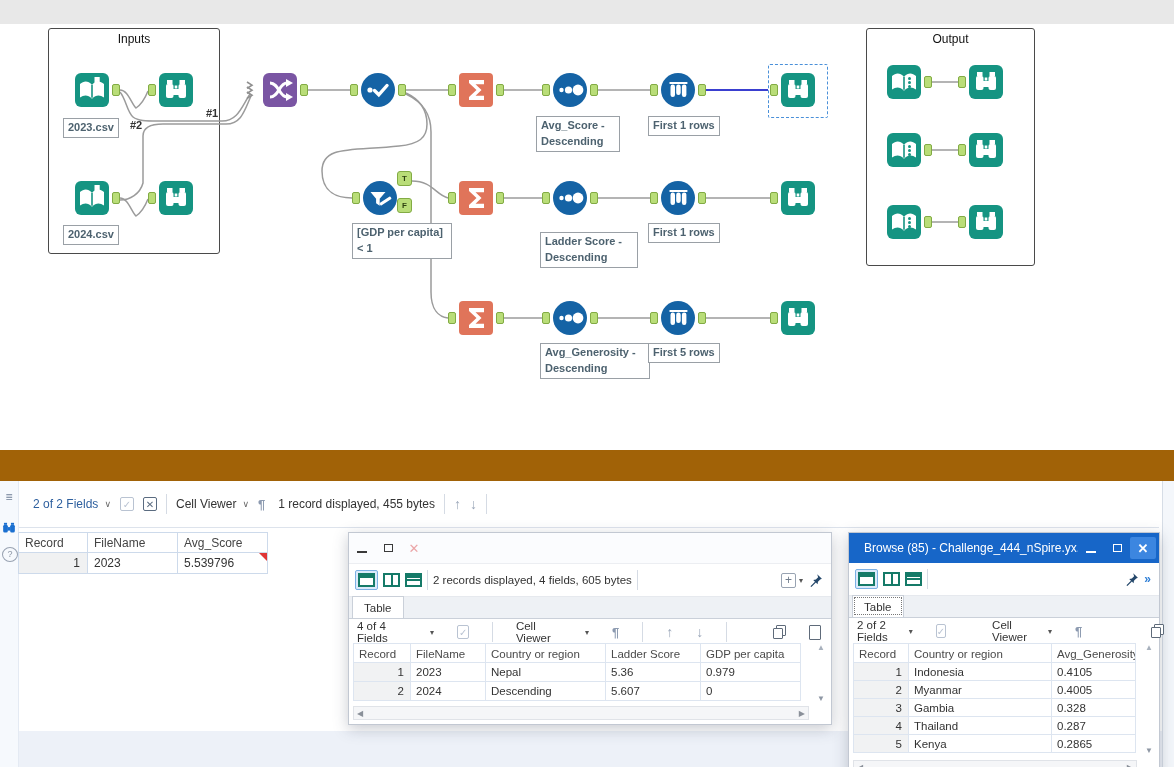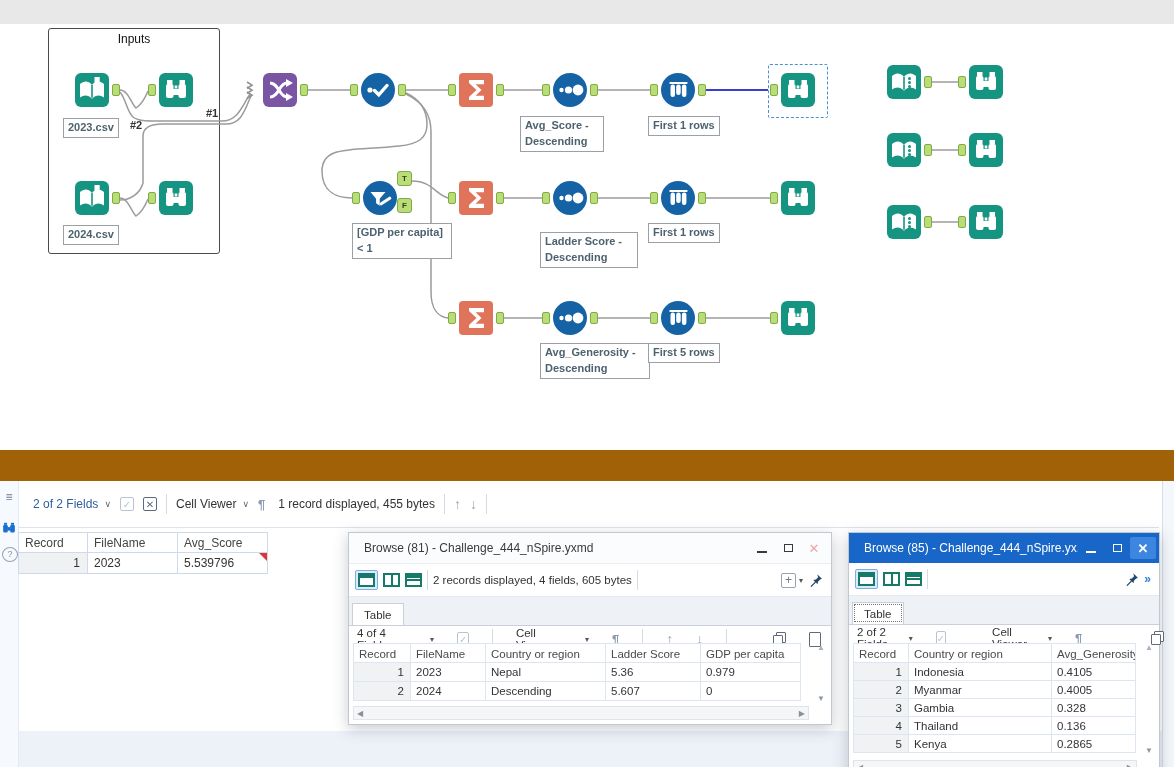--- a/index.html
+++ b/index.html
@@ -80,21 +80,21 @@
   .pane-top{position:absolute;left:0;right:0;top:0;height:3px;background:#157a68;}
   .pane-v{position:absolute;top:0;bottom:0;left:50%;width:2px;margin-left:-1px;background:#157a68;}
   .pane-h{position:absolute;left:0;right:0;top:50%;height:2px;margin-top:-1px;background:#157a68;}
   .pane-sel{display:flex;align-items:center;justify-content:center;padding:2px;background:#dceafb;
             border:1px solid #7cb0e4;border-radius:2px;flex:none;}
   .spacer{flex:1;}
   .plusbox{width:15px;height:15px;border:1px solid #98a3b2;border-radius:2px;color:#707c8c;
            font-size:12px;line-height:13px;text-align:center;box-sizing:border-box;}
   .ddarrow{font-size:8px;color:#555;margin-left:-2px;}
   .morech{color:#2f7fd6;font-size:12px;font-weight:bold;}
-  .tabrow{height:29px;background:#eef1f5;border-bottom:1px solid #cad0d9;display:flex;
+  .tabrow{height:22px;background:#eef1f5;border-bottom:1px solid #cad0d9;display:flex;
           align-items:flex-end;padding-left:3px;box-sizing:border-box;}
   .tab{height:22px;padding:0 11px;background:#fff;border:1px solid #cad0d9;border-bottom:none;
        font-size:11.5px;display:flex;align-items:center;box-sizing:border-box;}
   .tab.dotted{outline:1px dotted #777;outline-offset:-3px;}
   .toolbar2{height:26px;display:flex;align-items:center;gap:23px;padding:0 10px 0 8px;
             font-size:11.5px;color:#333;}
   .ic-copy{position:relative;width:13px;height:14px;flex:none;}
   .ic-copy .c2{position:absolute;left:3px;top:0;width:8px;height:9px;border:1.3px solid #5f6b7a;
                border-radius:1px;background:#fff;}
   .ic-copy .c1{position:absolute;left:0;top:3px;width:8px;height:9px;border:1.3px solid #5f6b7a;
@@ -199,20 +199,23 @@
   </defs>
 </svg>
 
 <div class="screen">
 
   <div class="canvas">
 
     <div class="container" style="left:48px;top:4px;width:170px;height:224px">
       <span class="ctitle">Inputs</span>
     </div>
+    <div class="container" style="left:866px;top:4px;width:167px;height:236px">
+      <span class="ctitle">Output</span>
+    </div>
 
     <svg class="wires" width="1174" height="426">
       <g stroke="#9b9b9b" stroke-width="1.5" fill="none">
         <path d="M120 66 C128 66 131 79 136 84 C142 80 146 72 148 67"></path>
         <path d="M120 174 C128 174 131 187 136 192 C142 188 146 180 148 175"></path>
         <path d="M120 68 C126 75 127 88 133 93 C138 97 146 97 158 97 L222 97 C238 97 242 82 250 70"></path>
         <path d="M120 176 C130 176 140 170 143 159 L143 112 C143 103 151 100 163 100 L226 100 C242 100 245 85 251 72"></path>
         <path d="M308 66 L350 66"></path>
         <path d="M406 66 L448 66"></path>
         <path d="M406 69 C421 76 427 87 427 100 C427 114 419 120 399 122 C352 127 322 121 322 147 C322 169 338 174 352 174"></path>
@@ -299,21 +302,21 @@
       <div class="anchor a-in"></div>
       <div class="anchor a-out"></div>
     </div>
     <div class="sel-rect" style="left:768px;top:40px;width:58px;height:52px"></div>
     <div class="tool" style="left:780px;top:48px">
       <svg>
           <use href="#sym-browse"></use>
         </svg>
       <div class="anchor a-in"></div>
     </div>
-    <div class="note" style="left:520px;top:92px;width:74px">Avg_Score - Descending</div>
+    <div class="note" style="left:536px;top:92px;width:74px">Avg_Score - Descending</div>
     <div class="note" style="left:648px;top:92px">First 1 rows</div>
 
     <div class="tool" style="left:362px;top:156px">
       <svg>
           <use href="#sym-filter"></use>
         </svg>
       <div class="anchor a-in"></div>
     </div>
     <div class="tf" style="left:397px;top:147px">T</div>
     <div class="tf" style="left:397px;top:174px">F</div>
@@ -452,21 +455,20 @@
     <div class="mc h first">Record</div>
     <div class="mc h">FileName</div>
     <div class="mc h">Avg_Score</div>
     <div class="mc rec first">1</div>
     <div class="mc">2023</div>
     <div class="mc"><span>5.539796</span><span class="red-corner"></span></div>
   </div>
 
   <div class="win w1">
     <div class="titlebar">
-      <span class="ttl">Browse (81) - Challenge_444_nSpire.yxmd</span>
       <span class="tbtn">
           <span class="g-min"></span>
         </span>
       <span class="tbtn">
           <span class="g-max"></span>
         </span>
       <span class="tbtn g-close" style="margin-right:4px">✕</span>
     </div>
     <div class="panesrow">
       <span class="pane-sel">
@@ -598,21 +600,21 @@
       <div class="wc">Indonesia</div>
       <div class="wc">0.4105</div>
       <div class="wc rec first">2</div>
       <div class="wc">Myanmar</div>
       <div class="wc">0.4005</div>
       <div class="wc rec first">3</div>
       <div class="wc">Gambia</div>
       <div class="wc">0.328</div>
       <div class="wc rec first">4</div>
       <div class="wc">Thailand</div>
-      <div class="wc">0.136</div>
+      <div class="wc">0.287</div>
       <div class="wc rec first">5</div>
       <div class="wc">Kenya</div>
       <div class="wc">0.2865</div>
     </div>
     <div class="vscroll" style="right:3px;top:110px;height:112px">
       <span>▲</span>
       <span style="color:#8f98a5">▼</span>
     </div>
     <div class="hscroll" style="left:4px;right:22px;bottom:6px">
       <span>◀</span>

